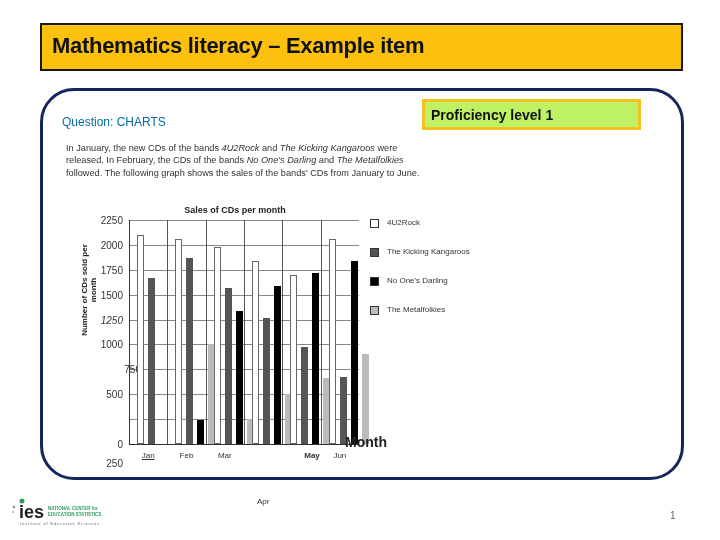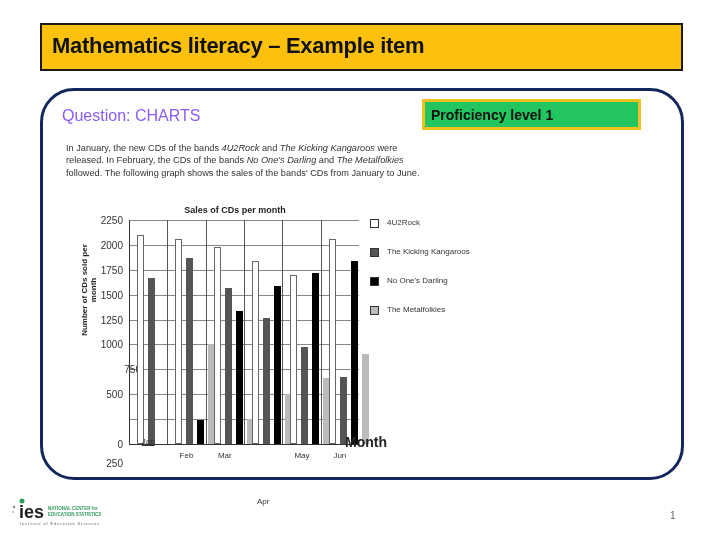--- a/index.html
+++ b/index.html
@@ -1,21 +1,21 @@
 <!DOCTYPE html>
 <html><head>
 <meta charset="utf-8">
 <style>
   html,body{margin:0;padding:0;}
   body{width:720px;height:540px;background:#ffffff;position:relative;overflow:hidden;font-family:"Liberation Sans",sans-serif;}
   .title-bar{position:absolute;left:40px;top:23px;width:643px;height:48px;background:#fcc10f;border:2px solid #1a1a1a;box-sizing:border-box;}
   .title-bar span{position:absolute;left:10px;top:8px;font-size:22px;font-weight:bold;color:#111;font-family:"Liberation Sans",sans-serif;letter-spacing:-0.3px;}
   .panel{position:absolute;left:40px;top:88px;width:644px;height:392px;border:3px solid #13275c;border-radius:34px;box-sizing:border-box;background:#fff;}
-  .question{position:absolute;left:62px;top:107px;font-size:16px;color:#8b5cf6;}
-  .prof{position:absolute;left:422px;top:99px;width:219px;height:31px;border:3px solid #f3c221;box-sizing:border-box;background:#22c55e;}
+  .question{position:absolute;left:62px;top:115px;font-size:12px;color:#0369a1;}
+  .prof{position:absolute;left:422px;top:99px;width:219px;height:31px;border:3px solid #f3c221;box-sizing:border-box;background:#bef264;}
   .prof span{position:absolute;left:6px;top:5px;font-size:14px;font-weight:bold;color:#111;}
   .intro{position:absolute;left:66px;top:142px;width:360px;font-size:9.2px;line-height:12.3px;color:#333;}
   .intro i{font-style:italic;}
   .chart-title{position:absolute;left:160px;top:205px;width:150px;text-align:center;font-size:9px;font-weight:bold;color:#222;}
   .ylabel{position:absolute;left:34px;top:281px;width:110px;transform:rotate(-90deg);transform-origin:center;font-size:8px;font-weight:bold;color:#222;text-align:center;}
   .plot{position:absolute;left:129px;top:220px;width:230px;height:224px;}
   .grid{position:absolute;left:0;width:230px;height:1px;background:#888;}
   .yaxis{position:absolute;left:0;top:0;width:1px;height:224px;background:#333;}
   .ytick{position:absolute;right:104%;font-size:10px;color:#333;width:40px;text-align:right;}
   .bar{position:absolute;bottom:0;width:7px;box-sizing:border-box;}
@@ -52,33 +52,33 @@
     <div class="ytick" style="top: 219px; right: 236px;">0</div>
     <div class="grid" style="top: 199.111px;"></div>
     <div class="ytick" style="top: 194.111px; right: 236px; margin-top: 44px;">250</div>
     <div class="grid" style="top: 174.222px;"></div>
     <div class="ytick" style="top: 169.222px; right: 236px;">500</div>
     <div class="grid" style="top: 149.333px;"></div>
     <div class="ytick" style="top: 144.333px; right: 218px;">750</div>
     <div class="grid" style="top: 124.444px;"></div>
     <div class="ytick" style="top: 119.444px; right: 236px;">1000</div>
     <div class="grid" style="top: 99.5556px;"></div>
-    <div class="ytick" style="top: 94.5556px; right: 236px;">1250</div>
+    <div class="ytick" style="top: 94.5556px; right: 236px; font-style: italic;">1250</div>
     <div class="grid" style="top: 74.6667px;"></div>
     <div class="ytick" style="top: 69.6667px; right: 236px;">1500</div>
     <div class="grid" style="top: 49.7778px;"></div>
     <div class="ytick" style="top: 44.7778px; right: 236px;">1750</div>
     <div class="grid" style="top: 24.8889px;"></div>
     <div class="ytick" style="top: 19.8889px; right: 236px;">2000</div>
     <div class="grid" style="top: 0px;"></div>
     <div class="ytick" style="top: -5px; right: 236px;">2250</div>
     <div class="yaxis"></div>
     <div class="bar" style="left: 8px; height: 209.067px; background: rgb(255, 255, 255); border: 1px solid rgb(102, 102, 102);"></div>
     <div class="bar" style="left: 19px; height: 166.258px; background: rgb(85, 85, 85); border: 1px solid rgb(85, 85, 85);"></div>
-    <div class="xlabel" style="left: 4.16667px; top: 217px; text-decoration: underline;">Jan</div>
+    <div class="xlabel" style="left: 4.16667px; top: 231px; text-decoration: underline;">Jan</div>
     <div style="position: absolute; top: 0px; width: 1px; height: 224px; background: rgb(85, 85, 85); left: 38.3333px;"></div>
     <div class="bar" style="left: 46.3333px; height: 205.084px; background: rgb(255, 255, 255); border: 1px solid rgb(102, 102, 102);"></div>
     <div class="bar" style="left: 57.3333px; height: 186.169px; background: rgb(85, 85, 85); border: 1px solid rgb(85, 85, 85);"></div>
     <div class="bar" style="left: 68.3333px; height: 23.8933px; background: rgb(0, 0, 0); border: 1px solid rgb(0, 0, 0);"></div>
     <div class="bar" style="left: 79.3333px; height: 99.5556px; background: rgb(187, 187, 187); border: 1px solid rgb(187, 187, 187);"></div>
     <div class="xlabel" style="left: 42.5px; top: 231px;">Feb</div>
     <div style="position: absolute; top: 0px; width: 1px; height: 224px; background: rgb(85, 85, 85); left: 76.6667px;"></div>
     <div class="bar" style="left: 84.6667px; height: 197.12px; background: rgb(255, 255, 255); border: 1px solid rgb(102, 102, 102);"></div>
     <div class="bar" style="left: 95.6667px; height: 156.302px; background: rgb(85, 85, 85); border: 1px solid rgb(85, 85, 85);"></div>
     <div class="bar" style="left: 106.667px; height: 133.404px; background: rgb(0, 0, 0); border: 1px solid rgb(0, 0, 0);"></div>
@@ -88,21 +88,21 @@
     <div class="bar" style="left: 123px; height: 183.182px; background: rgb(255, 255, 255); border: 1px solid rgb(102, 102, 102);"></div>
     <div class="bar" style="left: 134px; height: 126.436px; background: rgb(85, 85, 85); border: 1px solid rgb(85, 85, 85);"></div>
     <div class="bar" style="left: 145px; height: 158.293px; background: rgb(0, 0, 0); border: 1px solid rgb(0, 0, 0);"></div>
     <div class="bar" style="left: 156px; height: 49.7778px; background: rgb(187, 187, 187); border: 1px solid rgb(187, 187, 187);"></div>
     <div class="xlabel" style="left: 119.167px; top: 231px; margin-top: 46px;">Apr</div>
     <div style="position: absolute; top: 0px; width: 1px; height: 224px; background: rgb(85, 85, 85); left: 153.333px;"></div>
     <div class="bar" style="left: 161.333px; height: 169.244px; background: rgb(255, 255, 255); border: 1px solid rgb(102, 102, 102);"></div>
     <div class="bar" style="left: 172.333px; height: 96.5689px; background: rgb(85, 85, 85); border: 1px solid rgb(85, 85, 85);"></div>
     <div class="bar" style="left: 183.333px; height: 171.236px; background: rgb(0, 0, 0); border: 1px solid rgb(0, 0, 0);"></div>
     <div class="bar" style="left: 194.333px; height: 65.7067px; background: rgb(187, 187, 187); border: 1px solid rgb(187, 187, 187);"></div>
-    <div class="xlabel" style="left: 158px; top: 231px;">May</div>
+    <div class="xlabel" style="left: 168px; top: 231px; font-weight: bold;">May</div>
     <div style="position: absolute; top: 0px; width: 1px; height: 224px; background: rgb(85, 85, 85); left: 191.667px;"></div>
     <div class="bar" style="left: 199.667px; height: 205.084px; background: rgb(255, 255, 255); border: 1px solid rgb(102, 102, 102);"></div>
     <div class="bar" style="left: 210.667px; height: 66.7022px; background: rgb(85, 85, 85); border: 1px solid rgb(85, 85, 85);"></div>
     <div class="bar" style="left: 221.667px; height: 183.182px; background: rgb(0, 0, 0); border: 1px solid rgb(0, 0, 0);"></div>
     <div class="bar" style="left: 232.667px; height: 89.6px; background: rgb(187, 187, 187); border: 1px solid rgb(187, 187, 187);"></div>
     <div class="xlabel" style="left: 195.833px; top: 231px;">Jun</div>
   </div>
 
 <div class="xtitle">Month</div>
 

